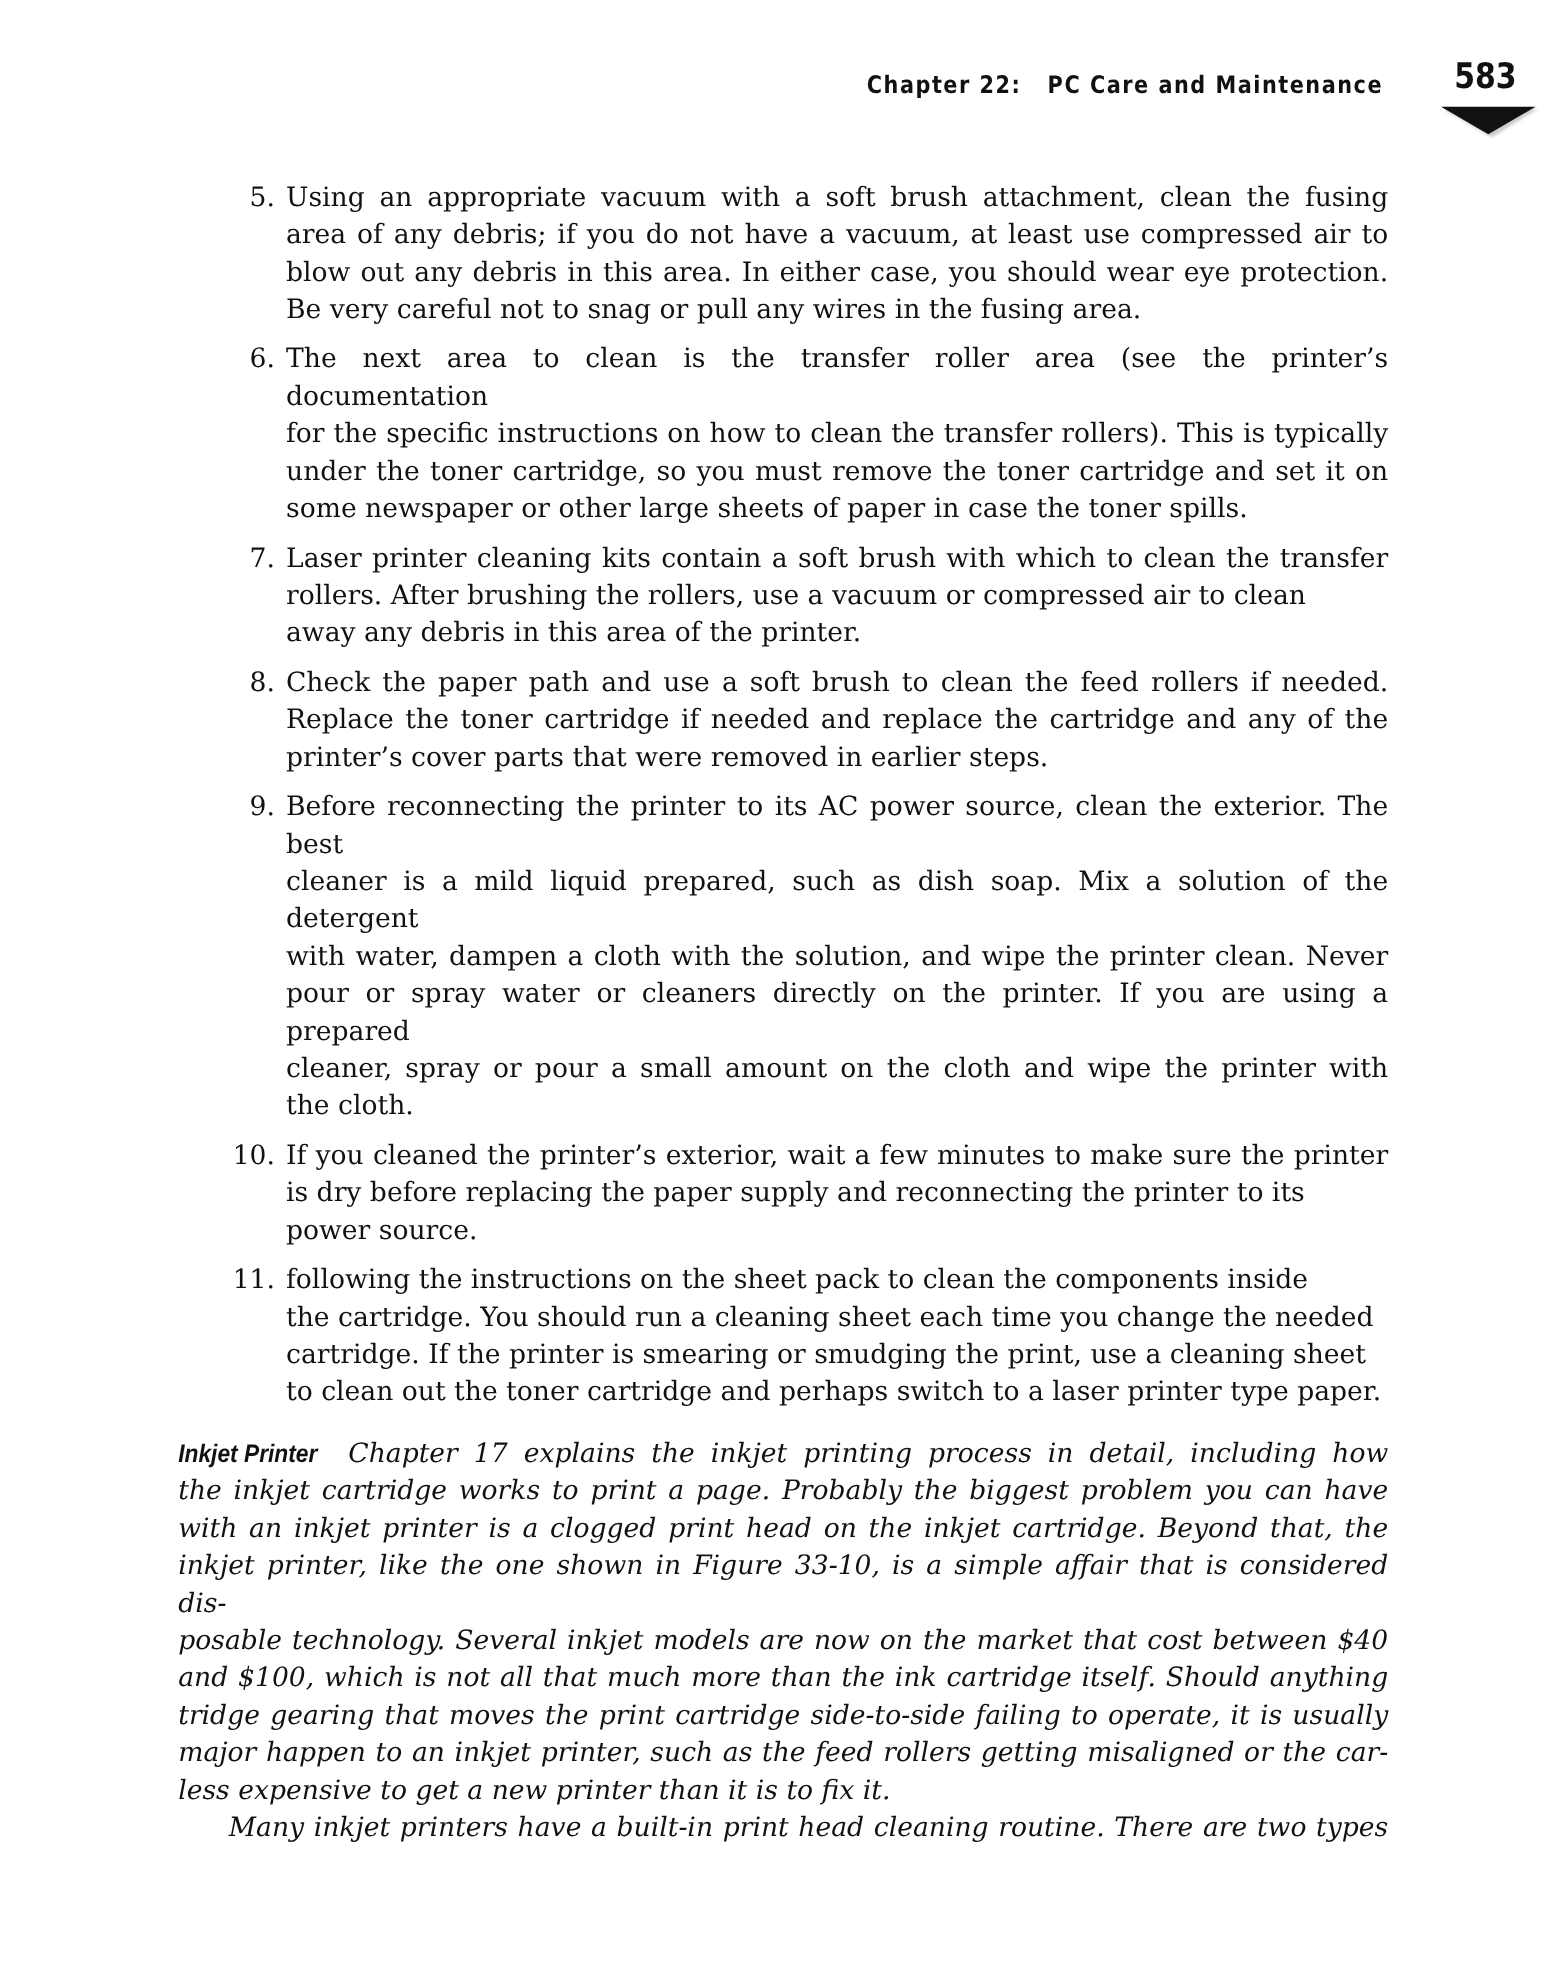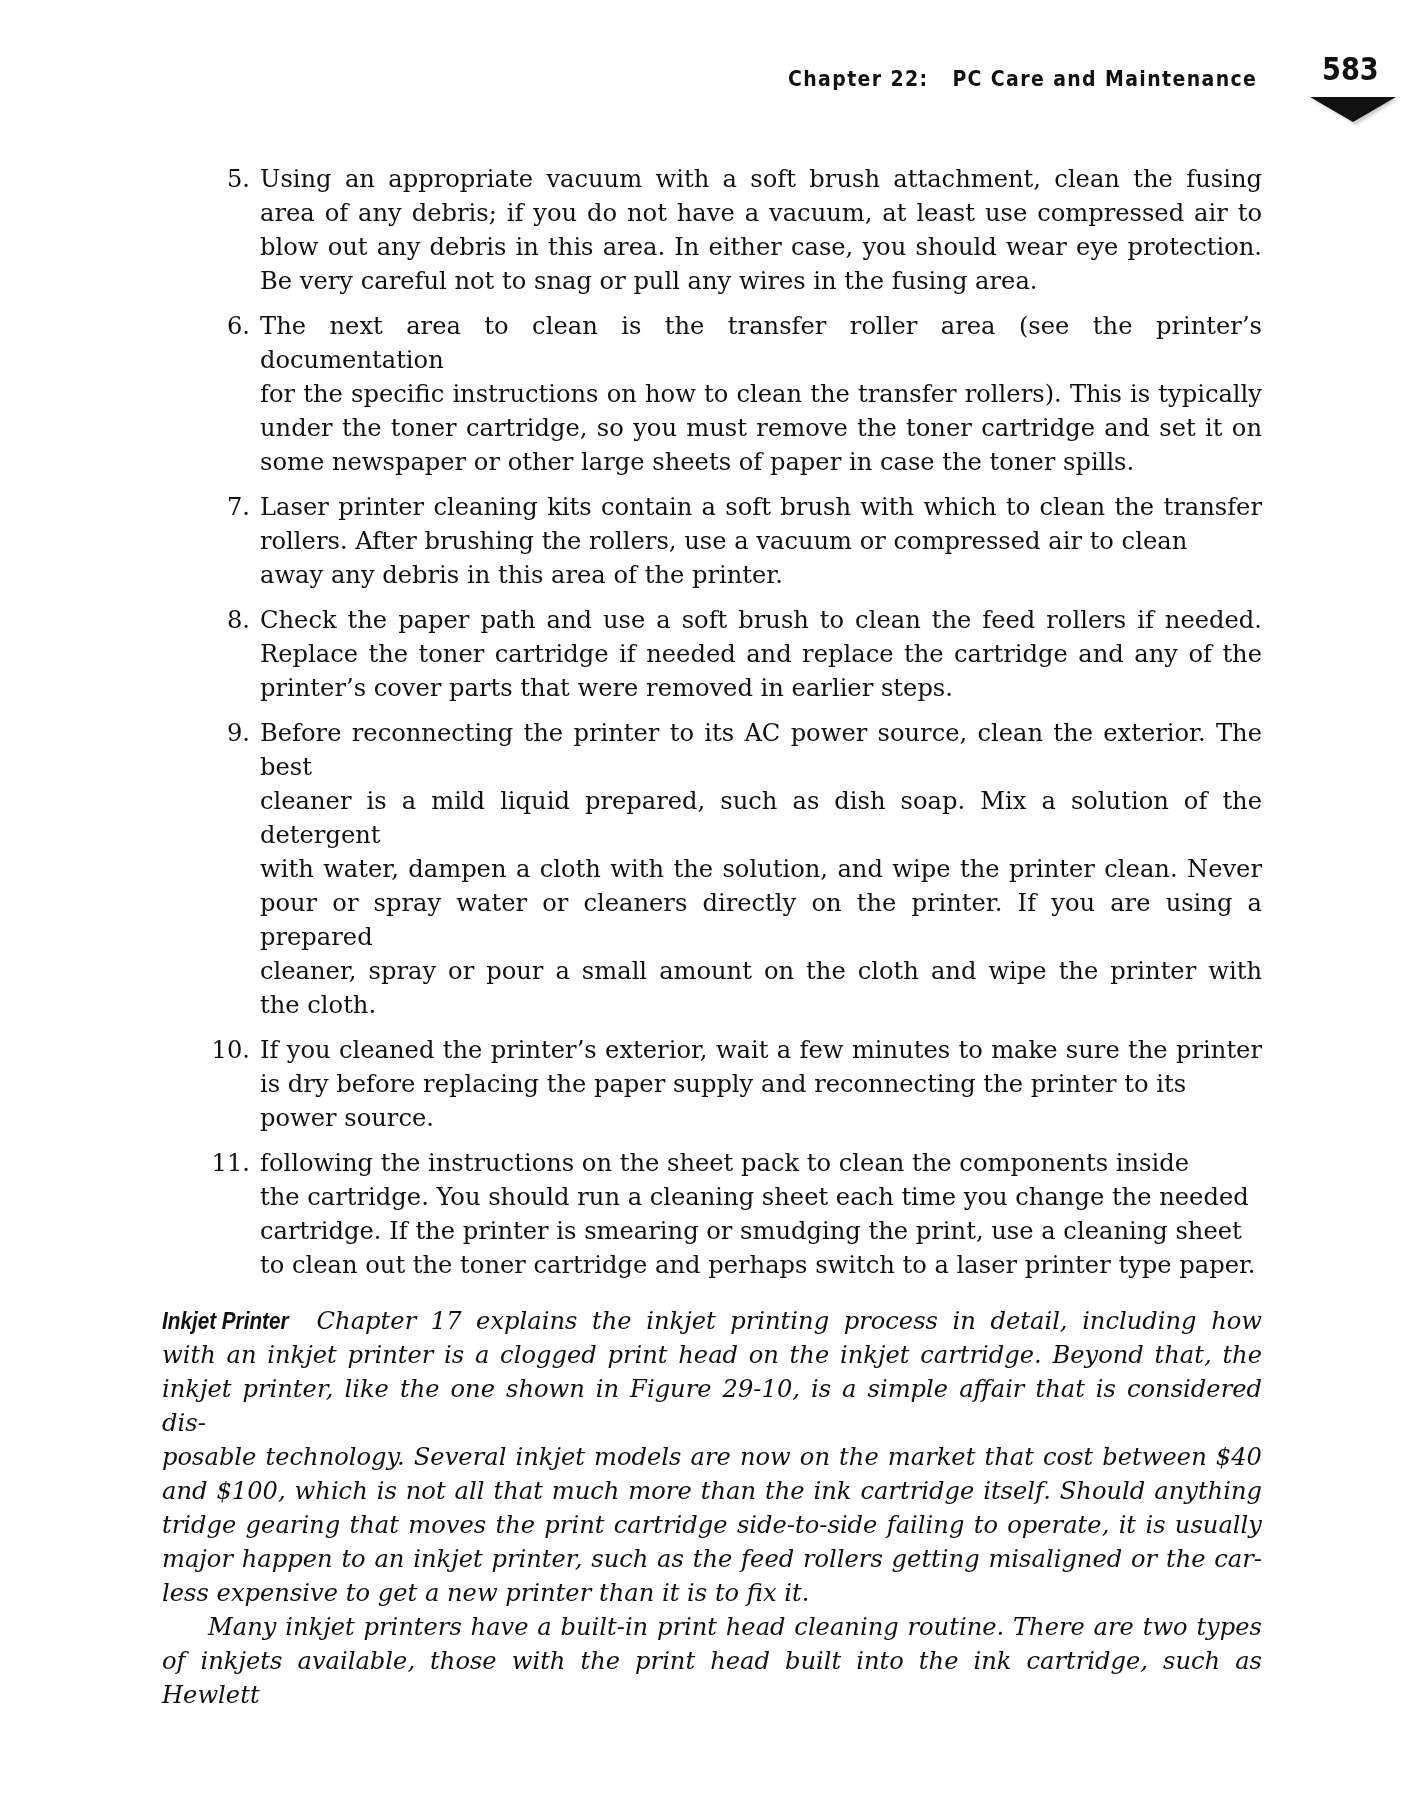--- a/index.html
+++ b/index.html
@@ -102,25 +102,25 @@
       <span class="num">11.</span>
       <span class="line">following the instructions on the sheet pack to clean the components inside</span>
       <span class="line">the cartridge. You should run a cleaning sheet each time you change the needed</span>
       <span class="line">cartridge. If the printer is smearing or smudging the print, use a cleaning sheet</span>
       <span class="line">to clean out the toner cartridge and perhaps switch to a laser printer type paper.</span>
     </li>
   </ol>
 
   <div class="body-para first">
     <span class="jline"><span class="run-in">Inkjet Printer</span><span>Chapter 17 explains the inkjet printing process in detail, including how</span></span>
+    <span class="jline">the inkjet cartridge works to print a page. Probably the biggest problem you can have</span>
     <span class="jline">with an inkjet printer is a clogged print head on the inkjet cartridge. Beyond that, the</span>
-    <span class="jline">inkjet printer, like the one shown in Figure 29-10, is a simple affair that is considered dis-</span>
+    <span class="jline">inkjet printer, like the one shown in Figure 33-10, is a simple affair that is considered dis-</span>
     <span class="jline">posable technology. Several inkjet models are now on the market that cost between $40</span>
     <span class="jline">and $100, which is not all that much more than the ink cartridge itself. Should anything</span>
     <span class="jline">tridge gearing that moves the print cartridge side-to-side failing to operate, it is usually</span>
     <span class="jline">major happen to an inkjet printer, such as the feed rollers getting misaligned or the car-</span>
     <span class="line">less expensive to get a new printer than it is to fix it.</span>
   </div>
   <div class="body-para">
     <span class="jline" style="padding-left:46px">Many inkjet printers have a built-in print head cleaning routine. There are two types</span>
-    <span class="jline">of inkjets available, those with the print head built into the ink cartridge, such as Hewlett</span>
   </div>
 </div>
 
 </body></html>

